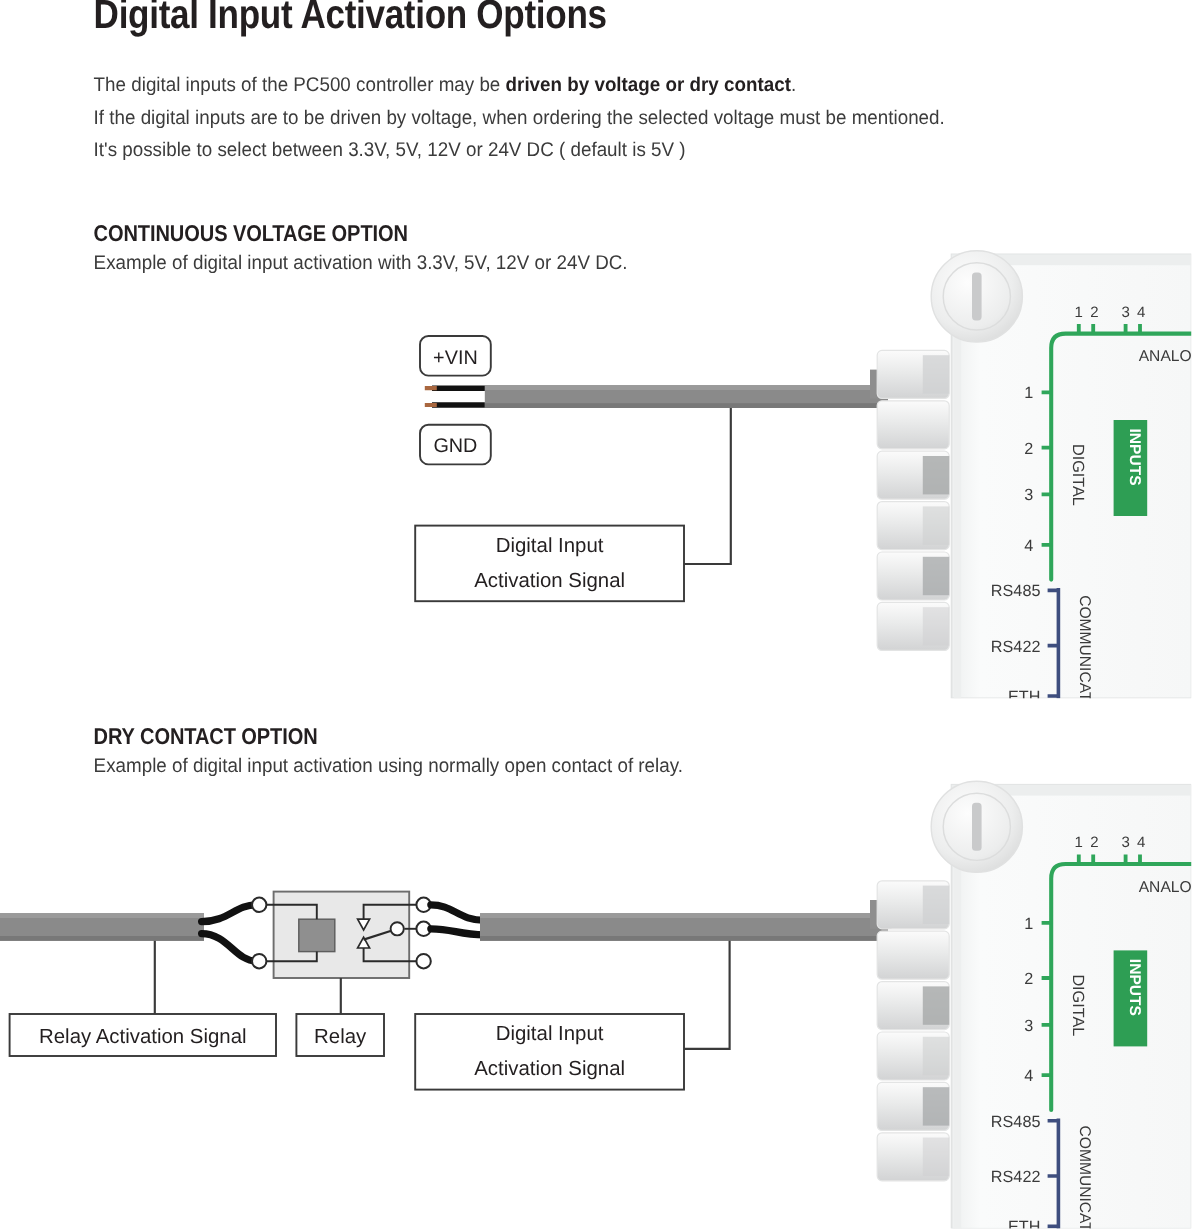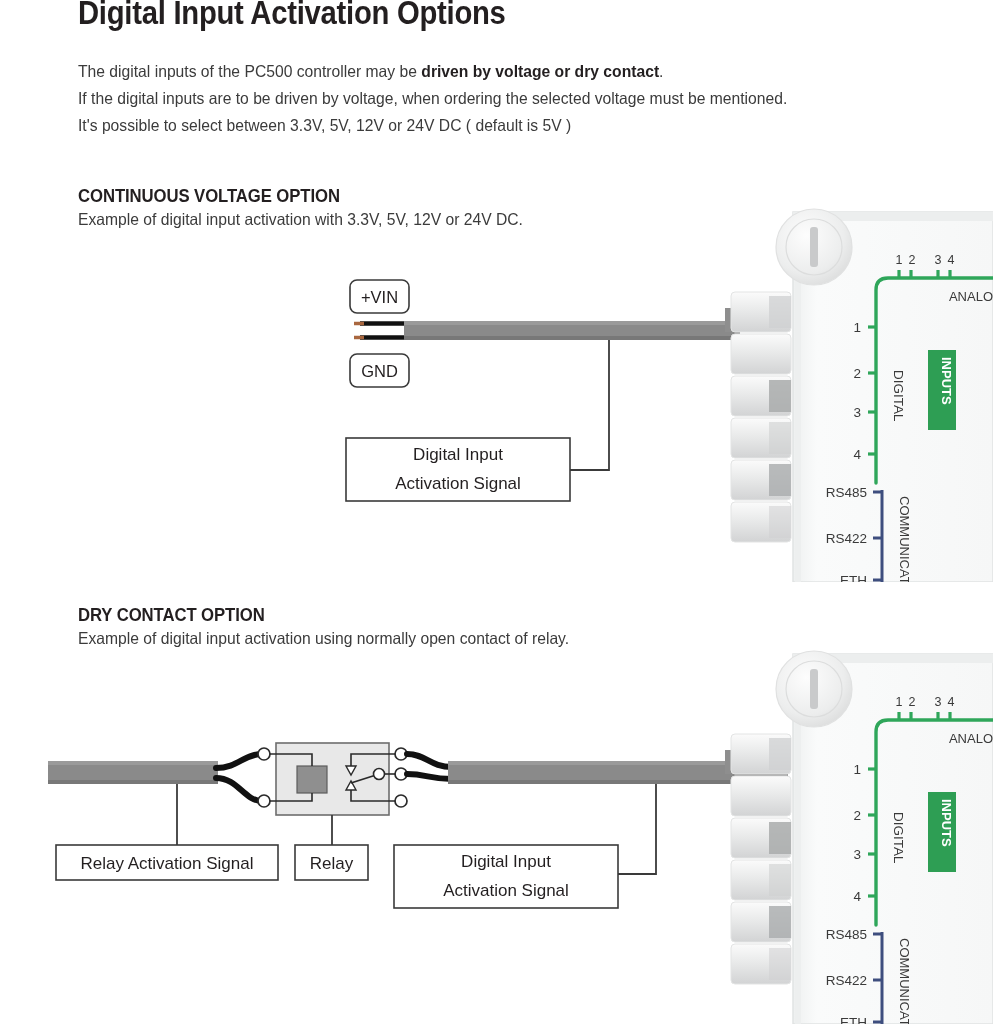--- a/index.html
+++ b/index.html
@@ -210,21 +210,21 @@
     <text x="142" y="343" font-family="Liberation Sans, sans-serif" font-size="13.5" fill="#3a3a3a" text-anchor="end">RS422</text>
     <text x="142" y="385" font-family="Liberation Sans, sans-serif" font-size="13.5" fill="#3a3a3a" text-anchor="end">ETH</text>
     <text x="175" y="296" font-family="Liberation Sans, sans-serif" font-size="13" fill="#3a3a3a" transform="rotate(90 175 296)">COMMUNICATIO</text>
   </g>
 </svg>
 </div>
 
 <div class="sec-head" style="left:78px; top:604px;">DRY CONTACT OPTION</div>
 <div class="sec-sub" style="left:78px; top:629px;">Example of digital input activation using normally open contact of relay.</div>
 
-<div class="diagram" style="top:735px; left:0; width:760px; height:180px;padding-left:48px;">
+<div class="diagram" style="top:735px; left:0; width:760px; height:180px;">
 <svg width="760" height="180" viewBox="0 0 760 180" xmlns="http://www.w3.org/2000/svg">
 
   <rect x="0" y="26" width="170" height="23" fill="#8a8a8a"></rect>
   <rect x="0" y="26" width="170" height="4" fill="#9a9a9a"></rect>
   <rect x="0" y="45" width="170" height="4" fill="#787878"></rect>
 
   <path d="M168 33 C190 33 196 19 214 19" fill="none" stroke="#111111" stroke-width="6" stroke-linecap="round"></path>
   <path d="M168 43 C190 43 196 66 214 66" fill="none" stroke="#111111" stroke-width="6" stroke-linecap="round"></path>
 
   <g>

